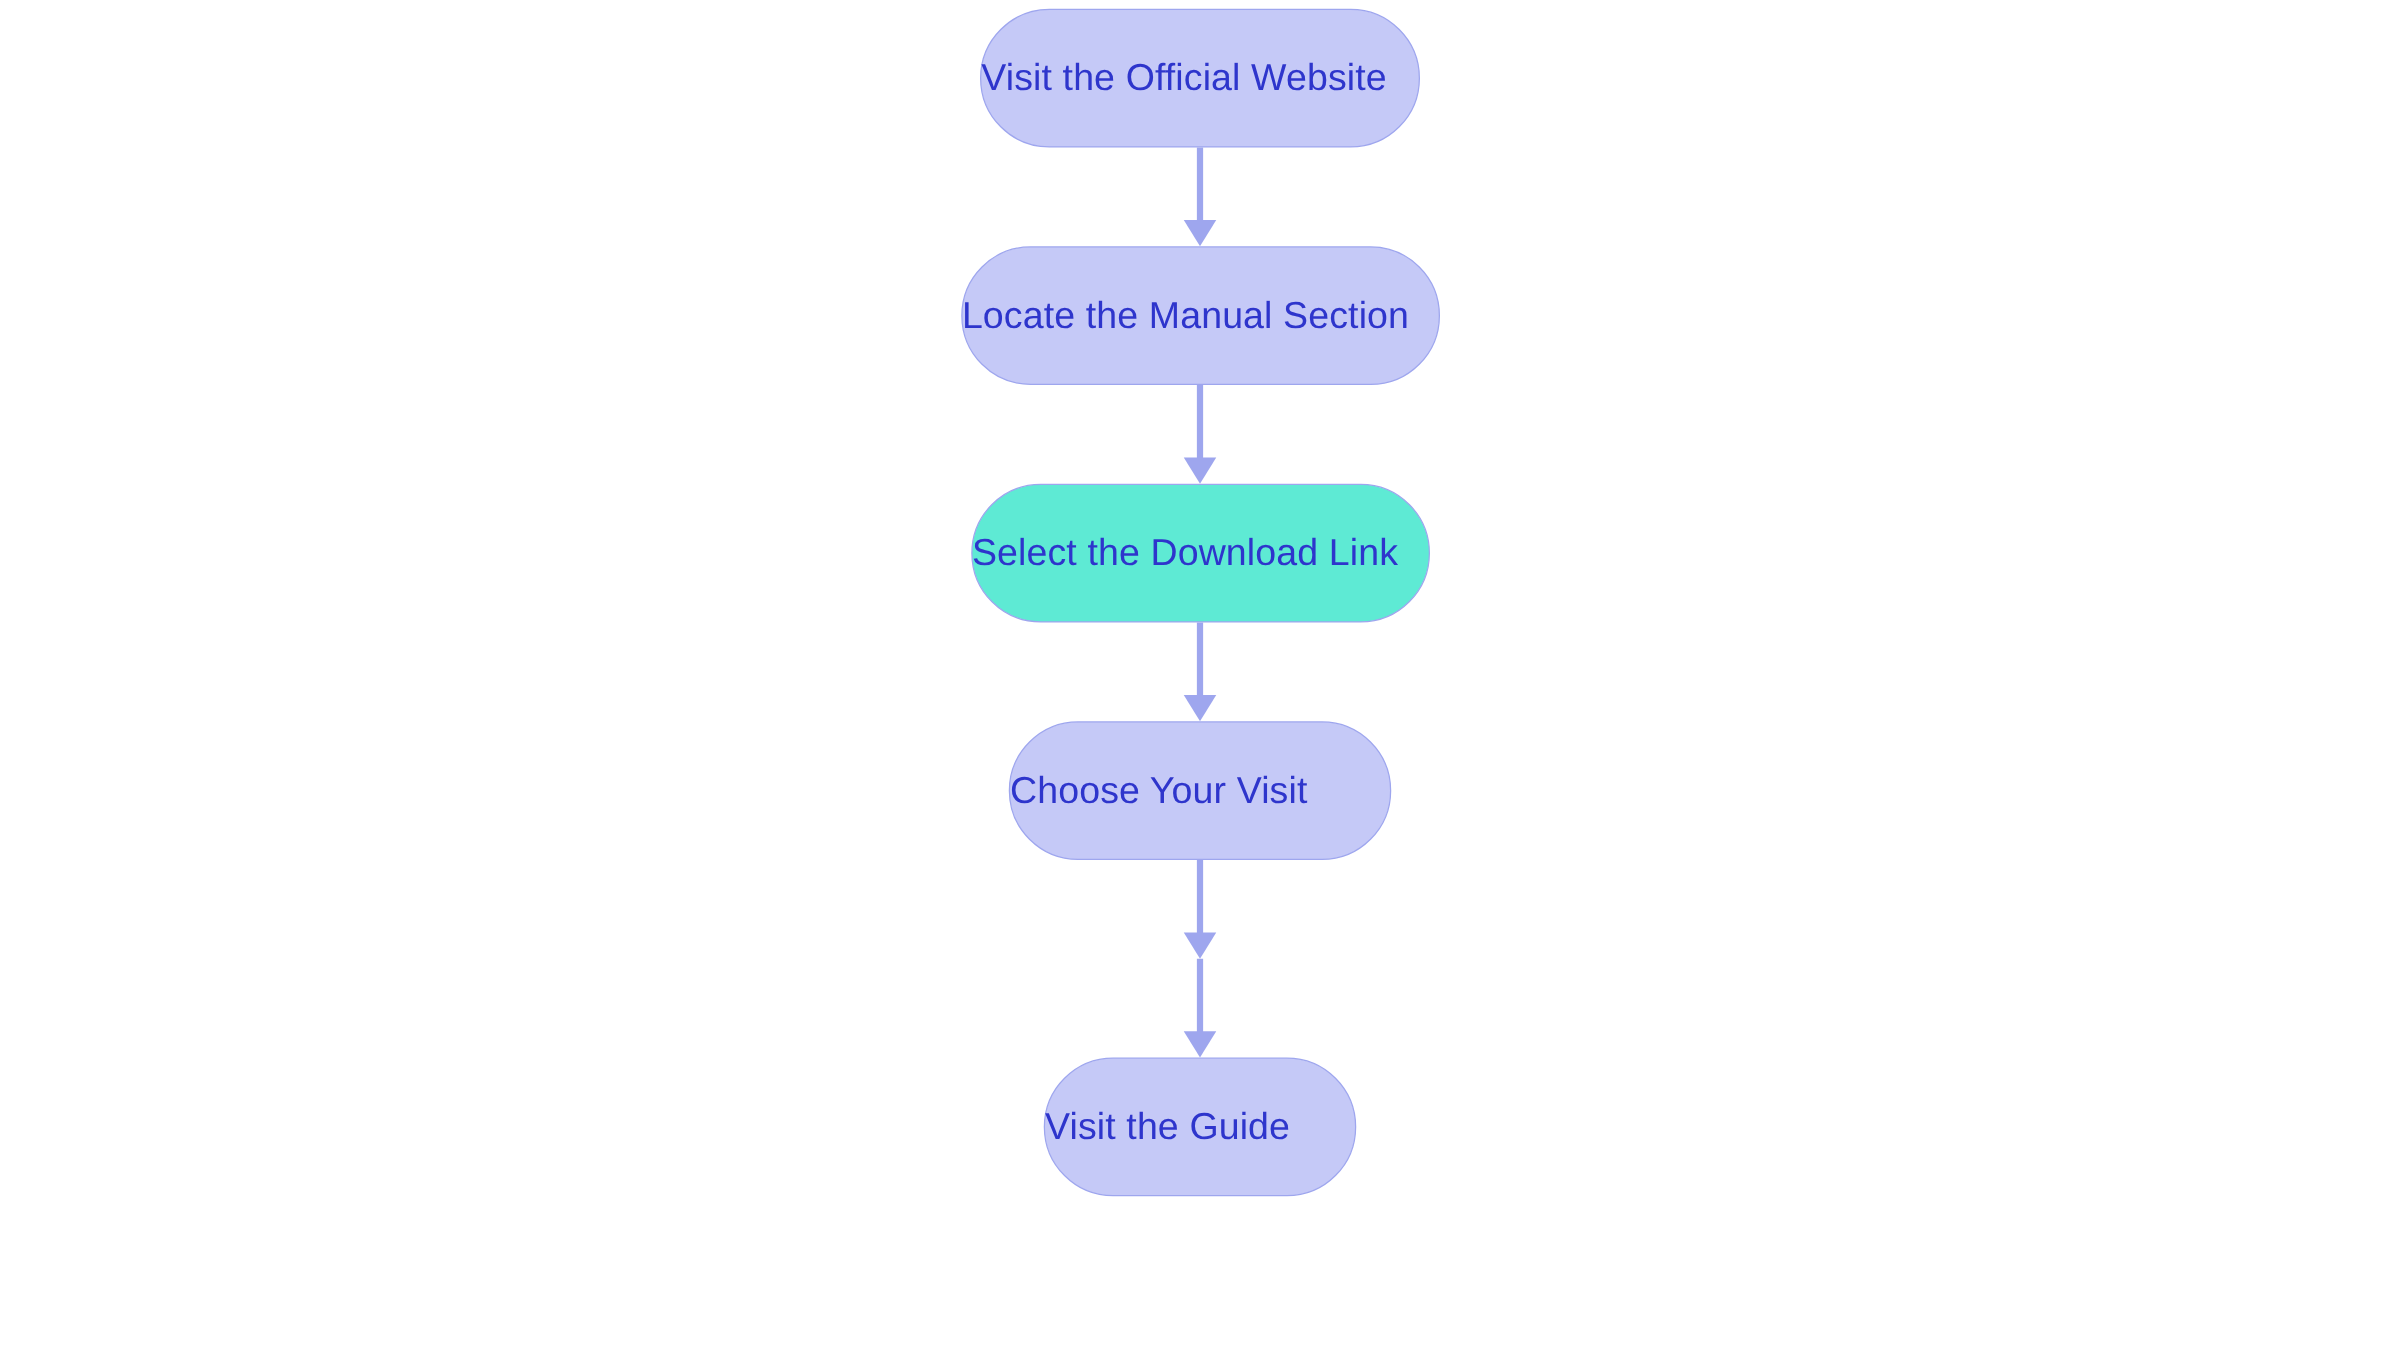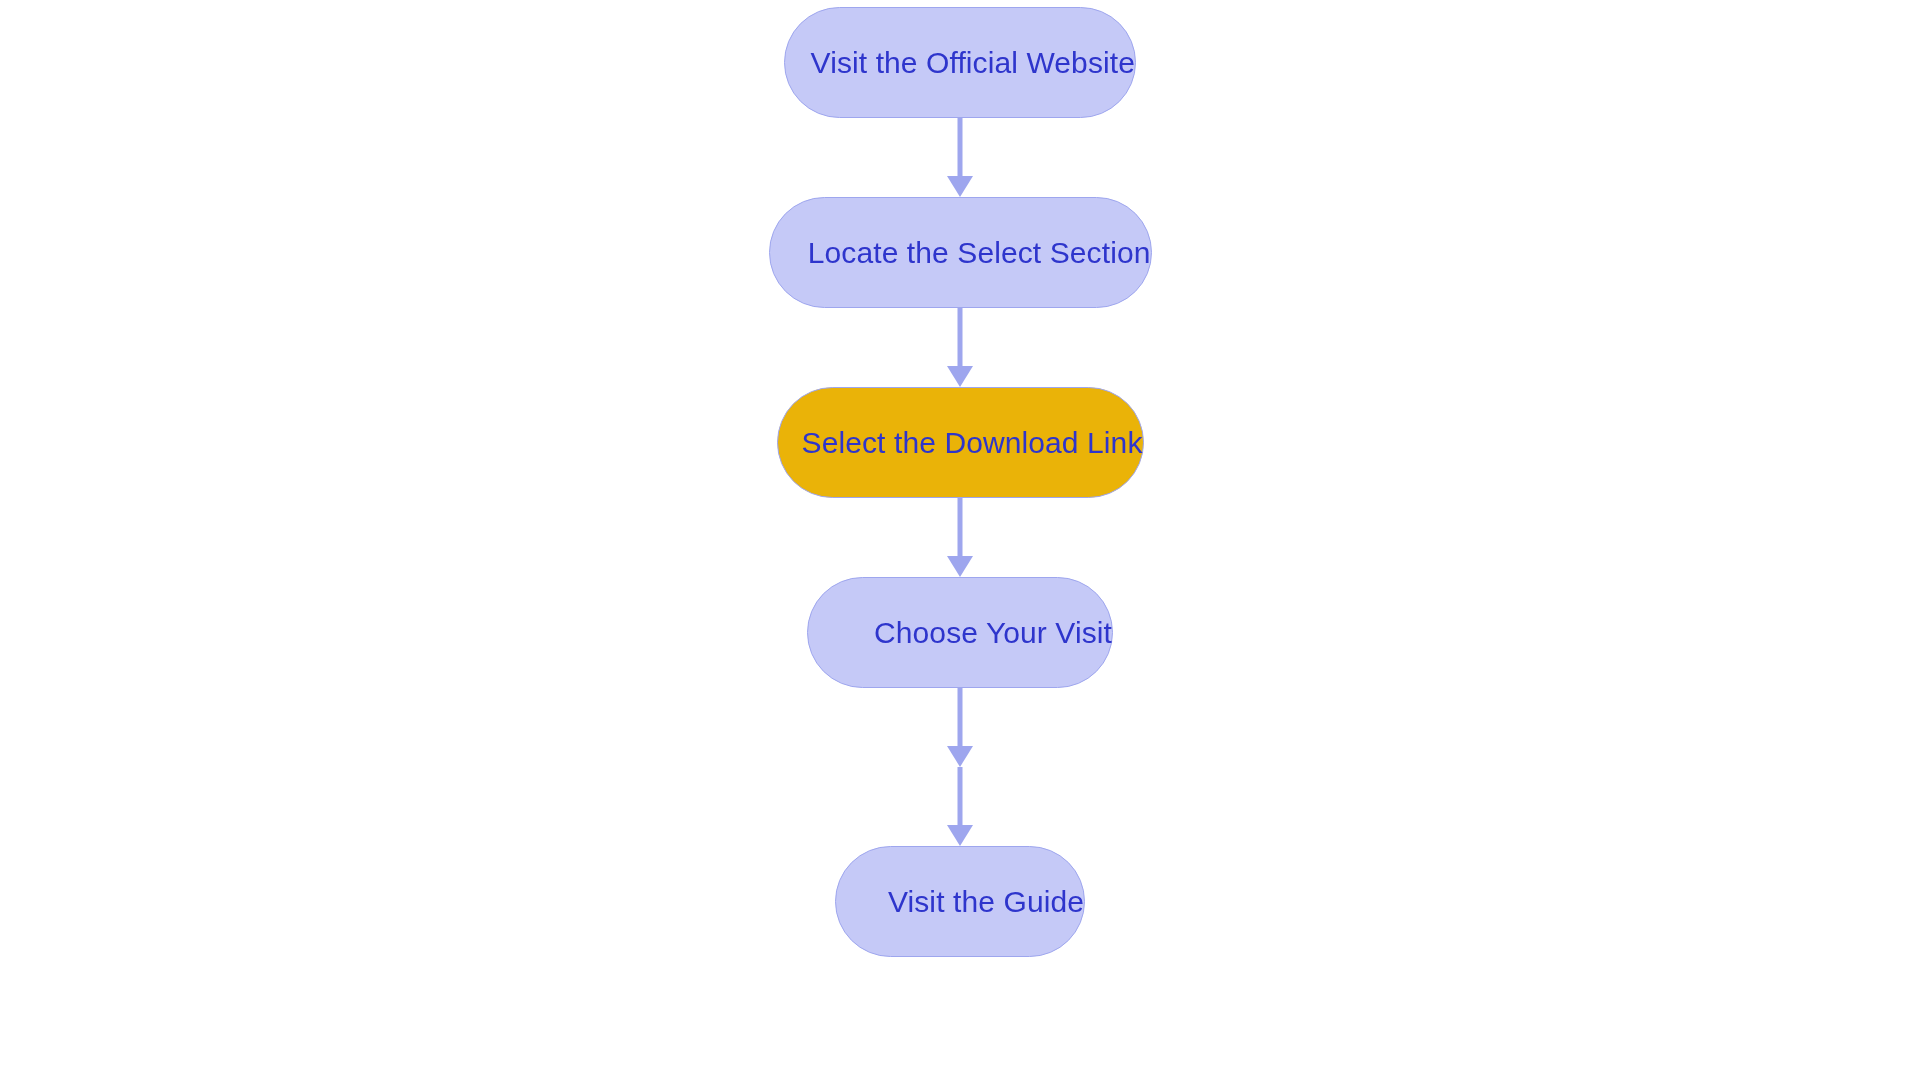--- a/index.html
+++ b/index.html
@@ -31,21 +31,21 @@
   }
   .flow-node {
     box-sizing: border-box;
     height: 111px;
     border-radius: 56px;
     background: #c5c9f7;
     border: 1.6px solid #9ea6ee;
     color: #2e35cc;
     display: flex;
     align-items: center;
-    justify-content: flex-end;
+    justify-content: flex-start;
     white-space: nowrap;
     flex: 0 0 auto;
   }
   .flow-node-label {
     font-family: "Liberation Sans", sans-serif;
     font-size: 30px;
     font-weight: 400;
     letter-spacing: 0.1px;
     line-height: 1;
     color: #2e35cc;
@@ -96,29 +96,29 @@
     <div class="flow-node w-1" style="background: rgb(197, 201, 247); border-color: rgb(158, 166, 238); color: rgb(46, 53, 204);">
       <span class="flow-node-label">Visit the Official Website</span>
     </div>
 
     <div class="flow-connector">
       <span class="conn-line" style="background: rgb(158, 166, 238);"></span>
       <span class="conn-head" style="border-top-color: rgb(158, 166, 238);"></span>
     </div>
 
     <div class="flow-node w-2" style="background: rgb(197, 201, 247); border-color: rgb(158, 166, 238); color: rgb(46, 53, 204);">
-      <span class="flow-node-label">Locate the Select Section</span>
+      <span class="flow-node-label">Locate the Manual Section</span>
     </div>
 
     <div class="flow-connector">
       <span class="conn-line" style="background: rgb(158, 166, 238);"></span>
       <span class="conn-head" style="border-top-color: rgb(158, 166, 238);"></span>
     </div>
 
-    <div class="flow-node w-3" style="background: #eab308; border-color: rgb(158, 166, 238); color: rgb(46, 53, 204);">
+    <div class="flow-node w-3" style="background: #5eead4; border-color: rgb(158, 166, 238); color: rgb(46, 53, 204);">
       <span class="flow-node-label">Select the Download Link</span>
     </div>
 
     <div class="flow-connector">
       <span class="conn-line" style="background: rgb(158, 166, 238);"></span>
       <span class="conn-head" style="border-top-color: rgb(158, 166, 238);"></span>
     </div>
 
     <div class="flow-node w-4" style="background: rgb(197, 201, 247); border-color: rgb(158, 166, 238); color: rgb(46, 53, 204);">
       <span class="flow-node-label">Choose Your Visit</span>

